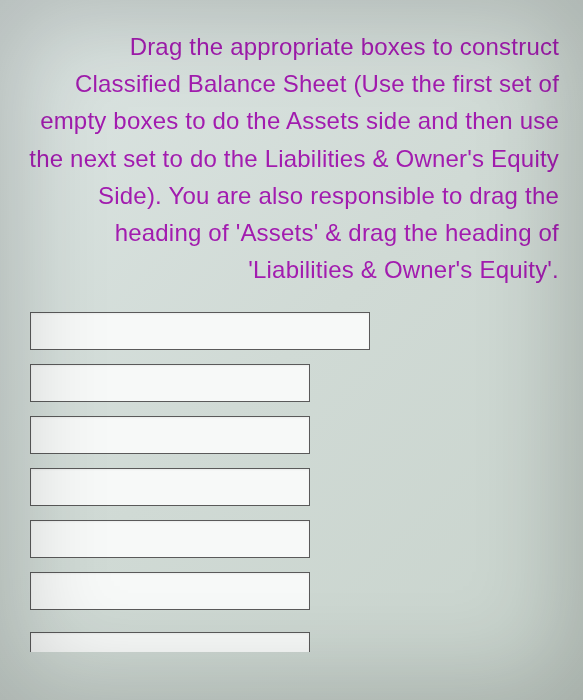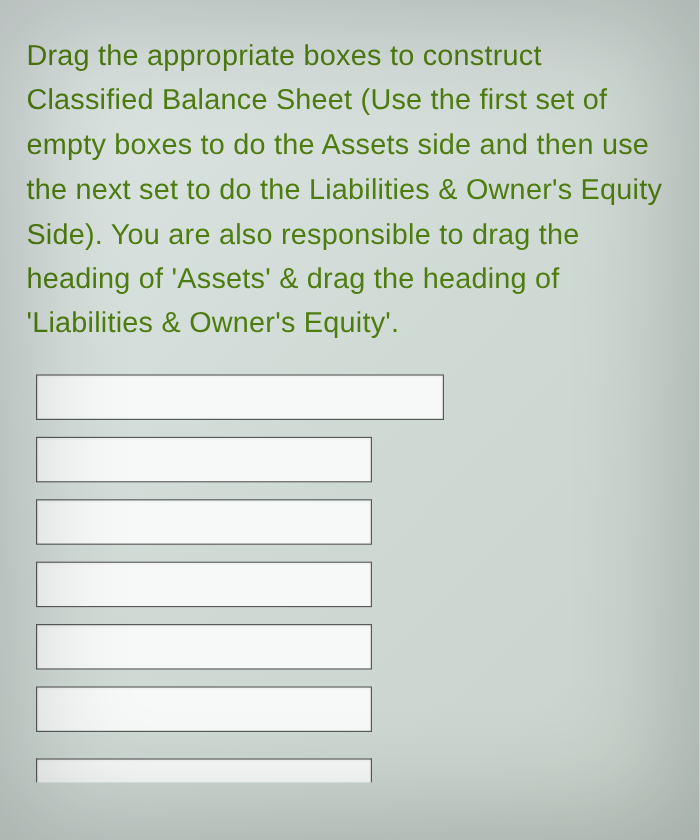--- a/index.html
+++ b/index.html
@@ -14,24 +14,25 @@
       font-family: 'Segoe UI', Arial, sans-serif;
       overflow: hidden;
       position: relative;
     }
     .content {
       padding: 28px 24px 0 22px;
     }
     .instruction-text {
       font-size: 24px;
       line-height: 1.55;
-      color: #4d7c0f;
+      color: #a21caf;
       font-weight: 400;
       letter-spacing: 0.2px;
       margin-bottom: 24px;
+      text-align: right;
     }
     .boxes-container {
       padding-left: 8px;
     }
     .drop-box {
       height: 38px;
       background: #f7f9f8;
       border: 1px solid #5a5a5a;
       margin-bottom: 14px;
       box-shadow: inset 0 1px 2px rgba(0,0,0,0.05);

